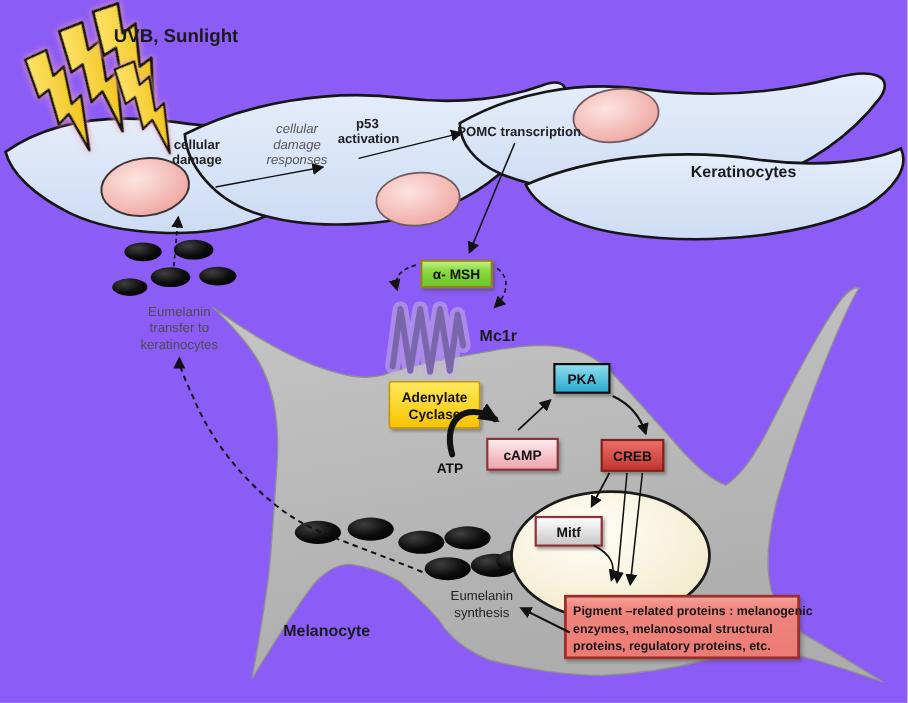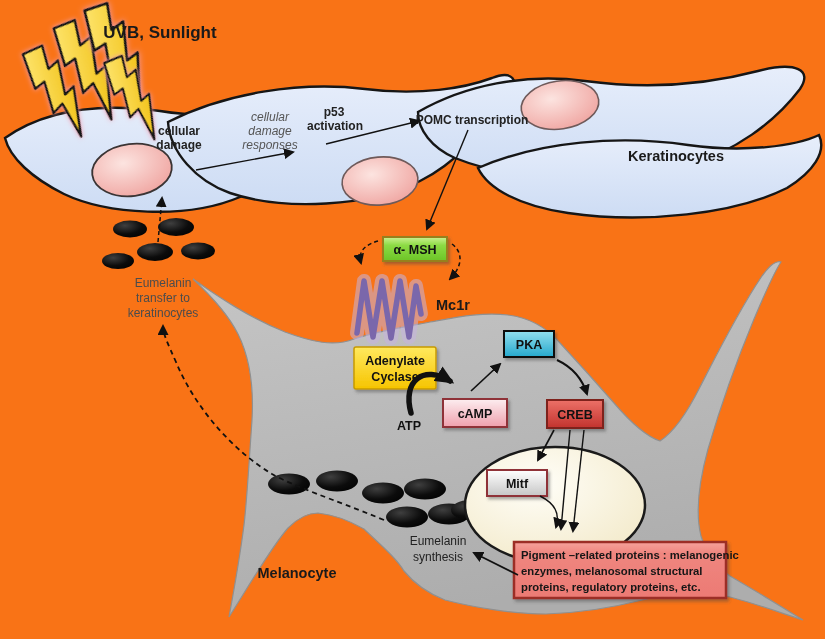--- a/index.html
+++ b/index.html
@@ -1,16 +1,16 @@
 <!DOCTYPE html>
 <html><head>
 <meta charset="utf-8">
 <style>
   html,body{margin:0;padding:0;background:#ffffff;}
-  .stage{width:825px;height:639px;position:relative;background:#f97316;overflow:hidden;}
+  .stage{width:825px;height:639px;position:relative;background:#8b5cf6;overflow:hidden;}
   svg{display:block;}
   text{font-family:"Liberation Sans","DejaVu Sans",sans-serif;}
   .lbl-big{font-size:17px;font-weight:bold;fill:#1a1a1a;}
   .lbl-cell{font-size:12px;font-weight:bold;fill:#222;}
   .lbl-italic{font-size:12px;font-style:italic;fill:#555;}
   .lbl-box{font-size:12.5px;font-weight:bold;fill:#111;}
   .lbl-box-sm{font-size:11.3px;font-weight:bold;fill:#161616;}
   .lbl-gray{font-size:12px;fill:#4c4c4c;}
   .lbl-dark{font-size:12px;fill:#222;}
   .lbl-name{font-size:14.5px;font-weight:bold;fill:#1a1a1a;}

